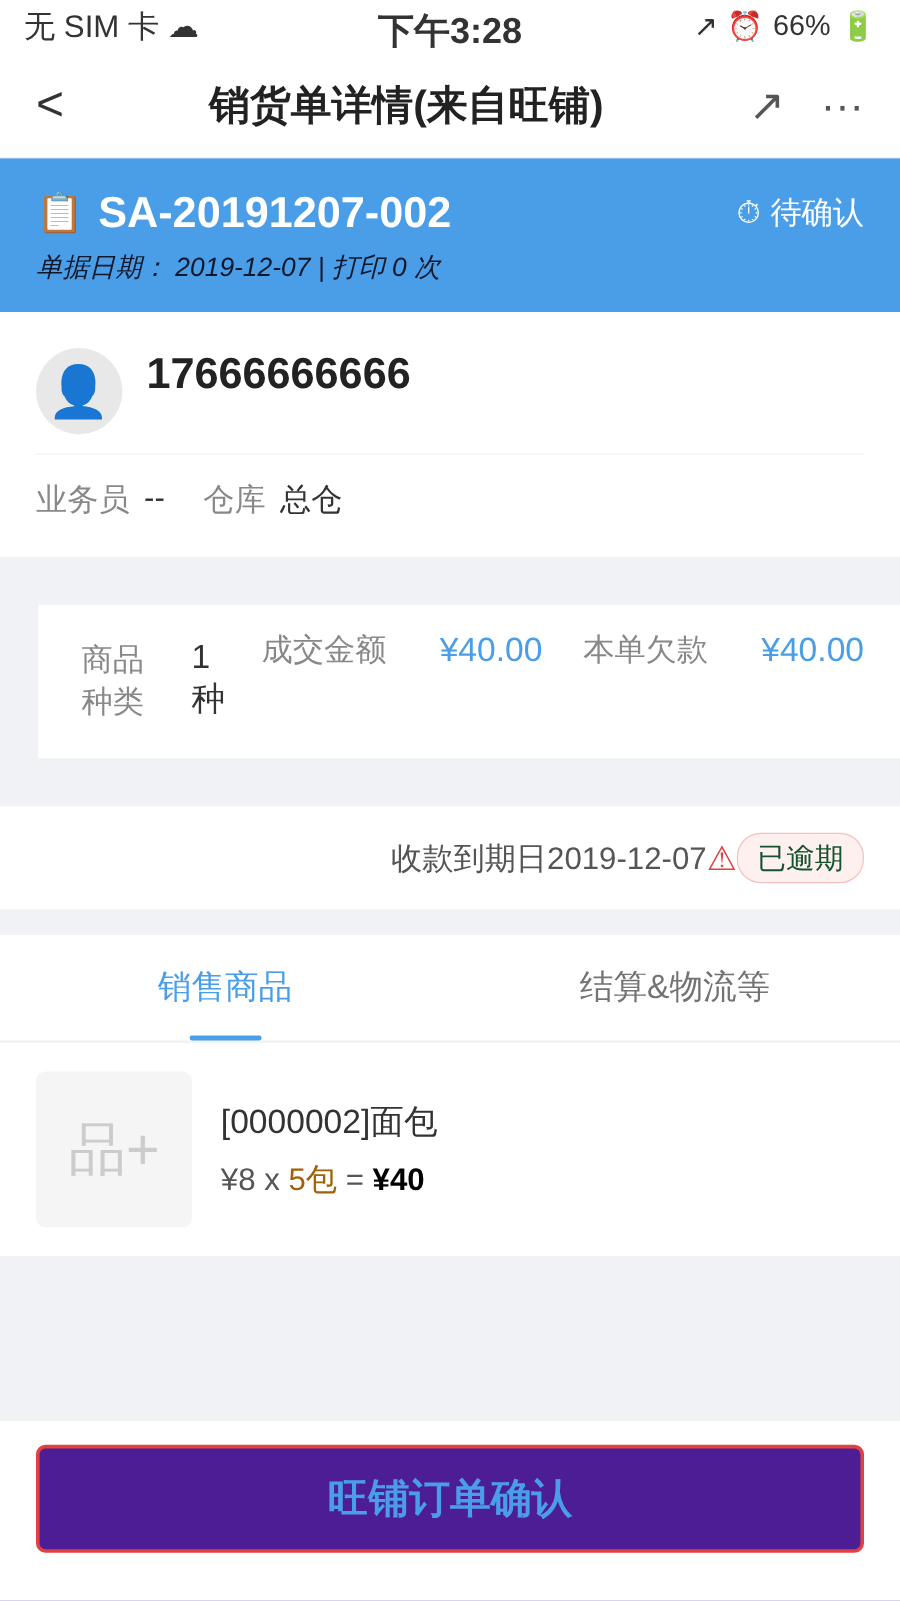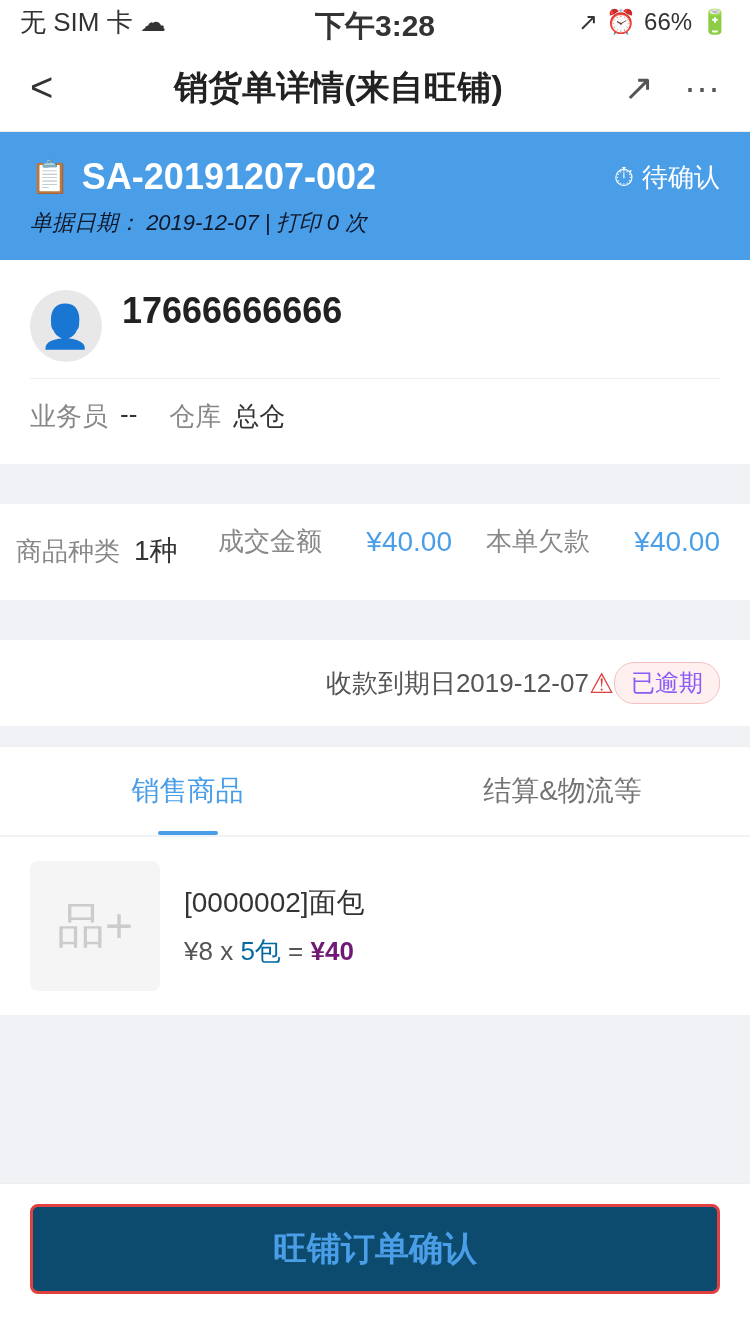--- a/index.html
+++ b/index.html
@@ -169,25 +169,26 @@
     .meta-label {
       color: #888;
     }
     .meta-value {
       color: #333;
     }
 
     
     .summary-section {
       background: #fff;
-      padding: 20px 30px 30px 16px;
+      padding: 20px 30px 30px 36px;
       margin-bottom: 20px;
       display: flex;
       align-items: flex-start;
       justify-content: space-between;
+      margin-left: 32px;
     }
     .summary-left {
       display: flex;
       align-items: center;
       gap: 14px;
       padding-top: 8px;
     }
     .summary-label {
       font-size: 26px;
       color: #888;
@@ -226,21 +227,21 @@
       padding: 22px 30px;
       margin-bottom: 0;
       display: flex;
       align-items: center;
       font-size: 26px;
       color: #555;
       justify-content: flex-end;
     }
     .overdue-badge {
       background: #fff0f0;
-      color: #8b5cf6;
+      color: #14532d;
       border: 1px solid #f5c0c0;
       border-radius: 20px;
       padding: 4px 16px;
       font-size: 24px;
     }
     .overdue-dot {
       color: #e04040;
       font-size: 28px;
     }
 
@@ -309,25 +310,25 @@
     .product-name {
       font-size: 28px;
       color: #333;
       margin-bottom: 12px;
     }
     .product-price {
       font-size: 26px;
       color: #555;
     }
     .product-price .qty {
-      color: #0369a1;
+      color: #a16207;
       margin-top: 14px;
     }
     .product-price .total {
-      color: #701a75;
+      color: #000000;
       font-weight: 600;
     }
 
     
     .spacer {
       background: #f0f2f5;
       height: 260px;
     }
 
     
@@ -335,21 +336,21 @@
       position: fixed;
       bottom: 0;
       width: 750px;
       background: #fff;
       padding: 20px 30px 40px 30px;
       border-top: 1px solid #eee;
     }
     .confirm-btn {
       width: 100%;
       height: 90px;
-      background: #0c4a6e;
+      background: #4c1d95;
       border: 3px solid #e04040;
       border-radius: 8px;
       color: #4a9ee8;
       font-size: 34px;
       font-weight: 600;
       cursor: pointer;
       display: flex;
       align-items: center;
       justify-content: center;
     }

